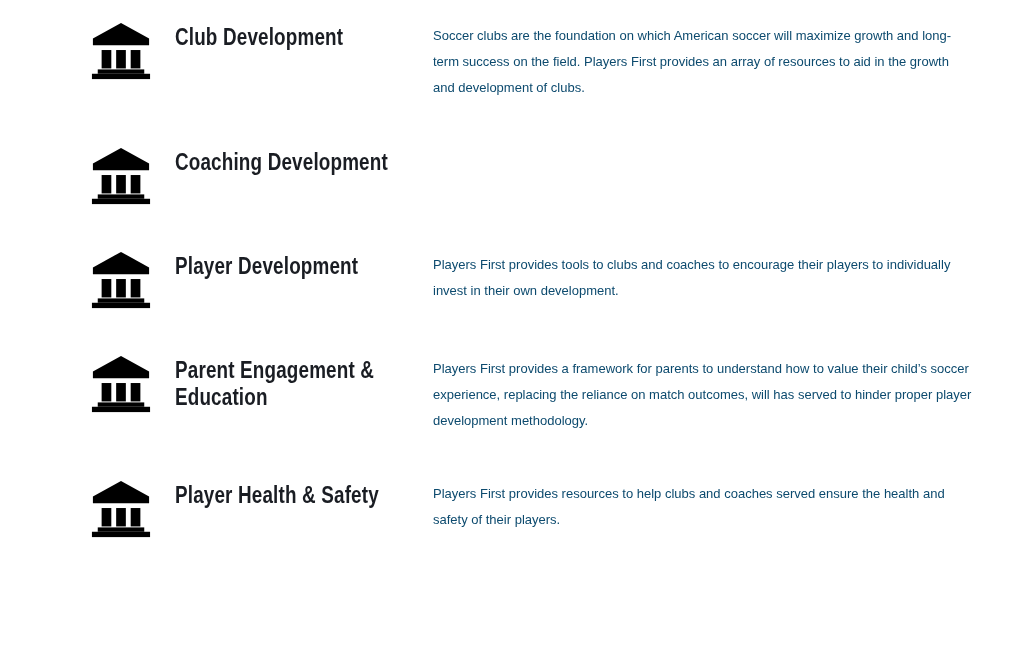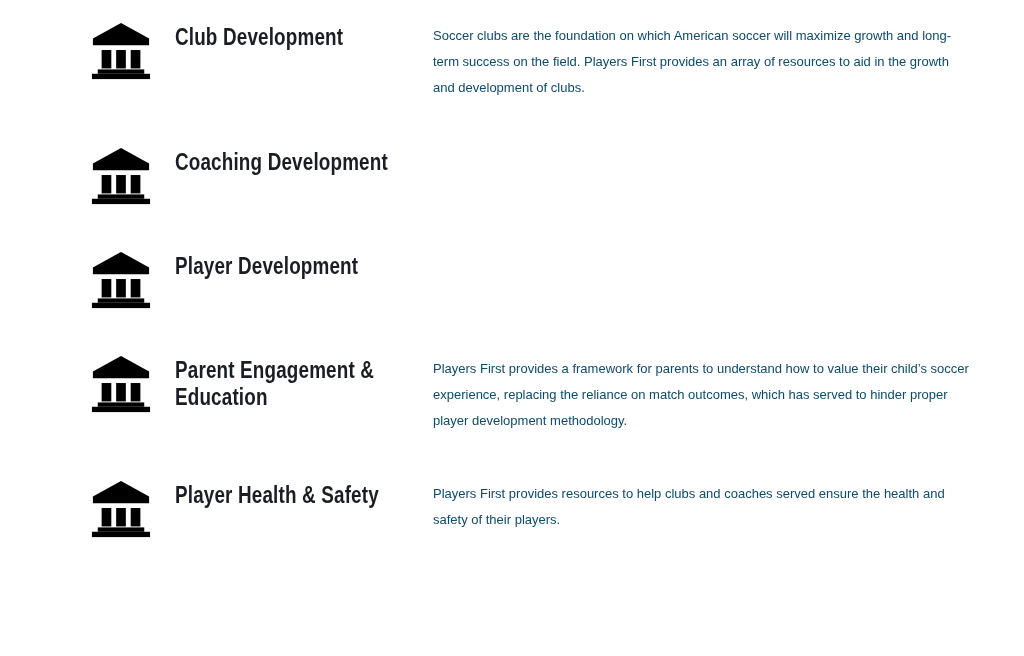--- a/index.html
+++ b/index.html
@@ -86,35 +86,36 @@
       <svg viewBox="0 0 64 58" xmlns="http://www.w3.org/2000/svg" fill="#000000" aria-hidden="true">
         <polygon points="32,0 61,16 61,23 3,23 3,16"></polygon>
         <rect x="12" y="28" width="10" height="19"></rect>
         <rect x="27" y="28" width="10" height="19"></rect>
         <rect x="42" y="28" width="10" height="19"></rect>
         <rect x="8" y="48" width="48" height="4.5"></rect>
         <rect x="2" y="52.5" width="60" height="5.5"></rect>
       </svg>
     </div>
     <div class="pillar-title">Player Development</div>
+    <div class="pillar-desc">Players First provides tools to clubs and coaches to encourage their players to individually invest in their own development.</div>
   </div>
 
   <div class="pillar-row">
     <div class="pillar-icon-cell">
       <svg viewBox="0 0 64 58" xmlns="http://www.w3.org/2000/svg" fill="#000000" aria-hidden="true">
         <polygon points="32,0 61,16 61,23 3,23 3,16"></polygon>
         <rect x="12" y="28" width="10" height="19"></rect>
         <rect x="27" y="28" width="10" height="19"></rect>
         <rect x="42" y="28" width="10" height="19"></rect>
         <rect x="8" y="48" width="48" height="4.5"></rect>
         <rect x="2" y="52.5" width="60" height="5.5"></rect>
       </svg>
     </div>
     <div class="pillar-title">Parent Engagement &amp; Education</div>
-    <div class="pillar-desc">Players First provides a framework for parents to understand how to value their child’s soccer experience, replacing the reliance on match outcomes, which has served to hinder proper player development methodology.</div>
+    <div class="pillar-desc">Players First provides a framework for parents to understand how to value their child’s soccer experience, replacing the reliance on match outcomes, will has served to hinder proper player development methodology.</div>
   </div>
 
   <div class="pillar-row">
     <div class="pillar-icon-cell">
       <svg viewBox="0 0 64 58" xmlns="http://www.w3.org/2000/svg" fill="#000000" aria-hidden="true">
         <polygon points="32,0 61,16 61,23 3,23 3,16"></polygon>
         <rect x="12" y="28" width="10" height="19"></rect>
         <rect x="27" y="28" width="10" height="19"></rect>
         <rect x="42" y="28" width="10" height="19"></rect>
         <rect x="8" y="48" width="48" height="4.5"></rect>

